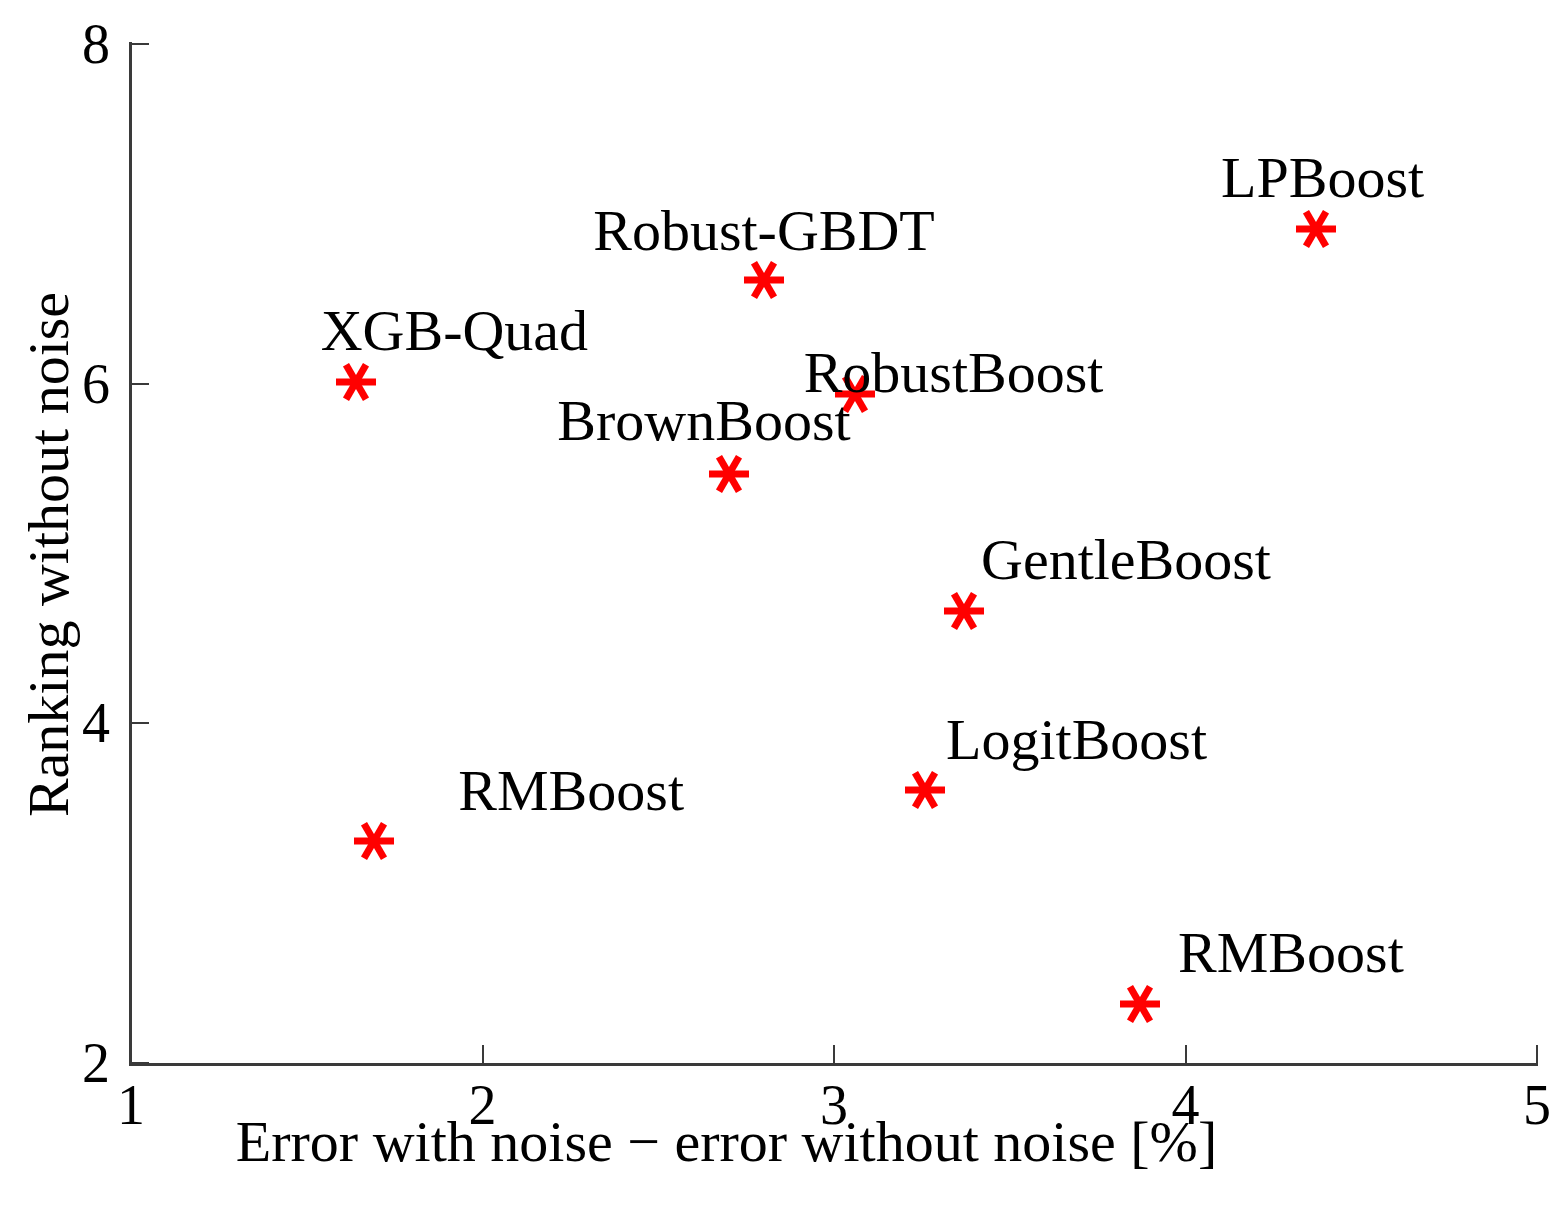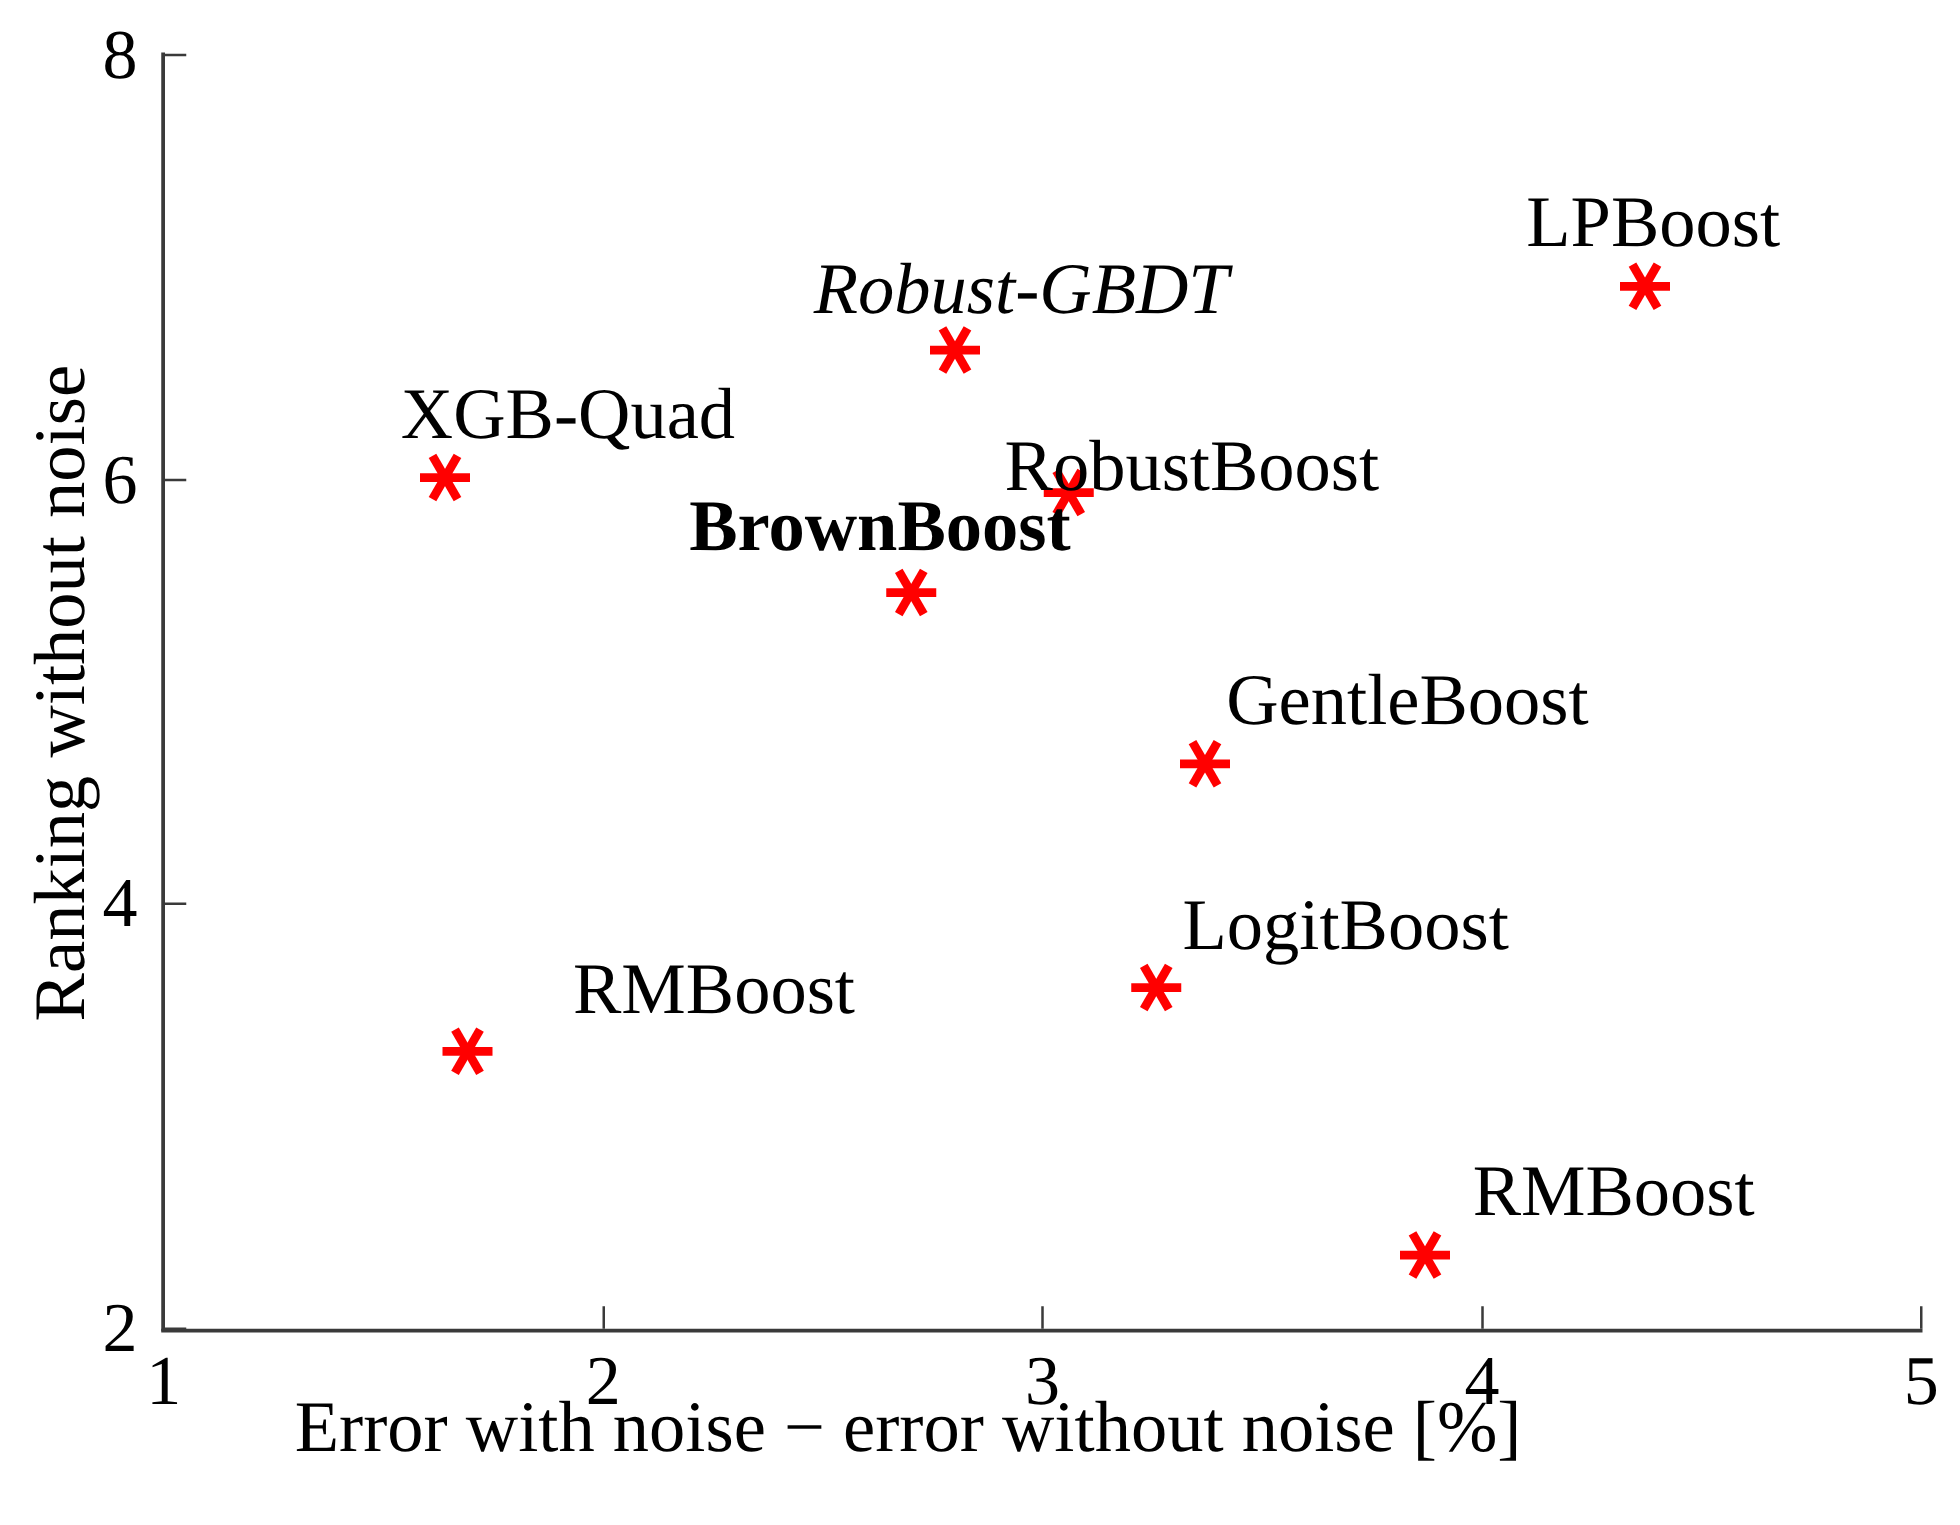--- a/index.html
+++ b/index.html
@@ -199,22 +199,22 @@
           <svg viewBox="0 0 44 44" xmlns="http://www.w3.org/2000/svg">
             <polygon points="2,25.5 42,25.5 42,18.5 2,18.5" fill="#FF0000"></polygon>
             <polygon points="8.968911086754463,6.429491924311229 28.968911086754463,41.07050807568877 35.03108891324553,37.57050807568877 15.031088913245533,2.9294919243112285" fill="#FF0000"></polygon>
             <polygon points="28.96891108675446,2.9294919243112263 8.968911086754467,37.57050807568878 15.03108891324554,41.07050807568878 35.03108891324553,6.4294919243112245" fill="#FF0000"></polygon>
           </svg>
         </div>
       </div>
     <div id="point-labels">
         <div class="point-label" style="left: 323.38px; top: 287.018px;">XGB-Quad</div>
         <div class="point-label" style="left: 397.195px; top: 747.267px; margin-left: 43px;">RMBoost</div>
-        <div class="point-label" style="left: 572.945px; top: 377.03px; font-weight: bold;">BrownBoost</div>
-        <div class="point-label" style="left: 686px; top: 186.817px; font-style: italic;">Robust-GBDT</div>
+        <div class="point-label" style="left: 572.945px; top: 377.03px;">BrownBoost</div>
+        <div class="point-label" style="left: 633px; top: 186.817px;">Robust-GBDT</div>
         <div class="point-label" style="left: 822.51px; top: 300.605px; margin-top: 28px;">RobustBoost</div>
         <div class="point-label" style="left: 945.535px; top: 696.317px;">LogitBoost</div>
         <div class="point-label" style="left: 995px; top: 516.293px;">GentleBoost</div>
         <div class="point-label" style="left: 1159.95px; top: 908.608px;">RMBoost</div>
         <div class="point-label" style="left: 1191.58px; top: 134.168px; font-family: Liberation Serif, serif;">LPBoost</div>
       </div>
   </div>
 
   <div id="tick-labels-y">
       <div class="tick-label tick-label-y" style="left: 40px; width: 70px; top: 1063px;">2</div>

